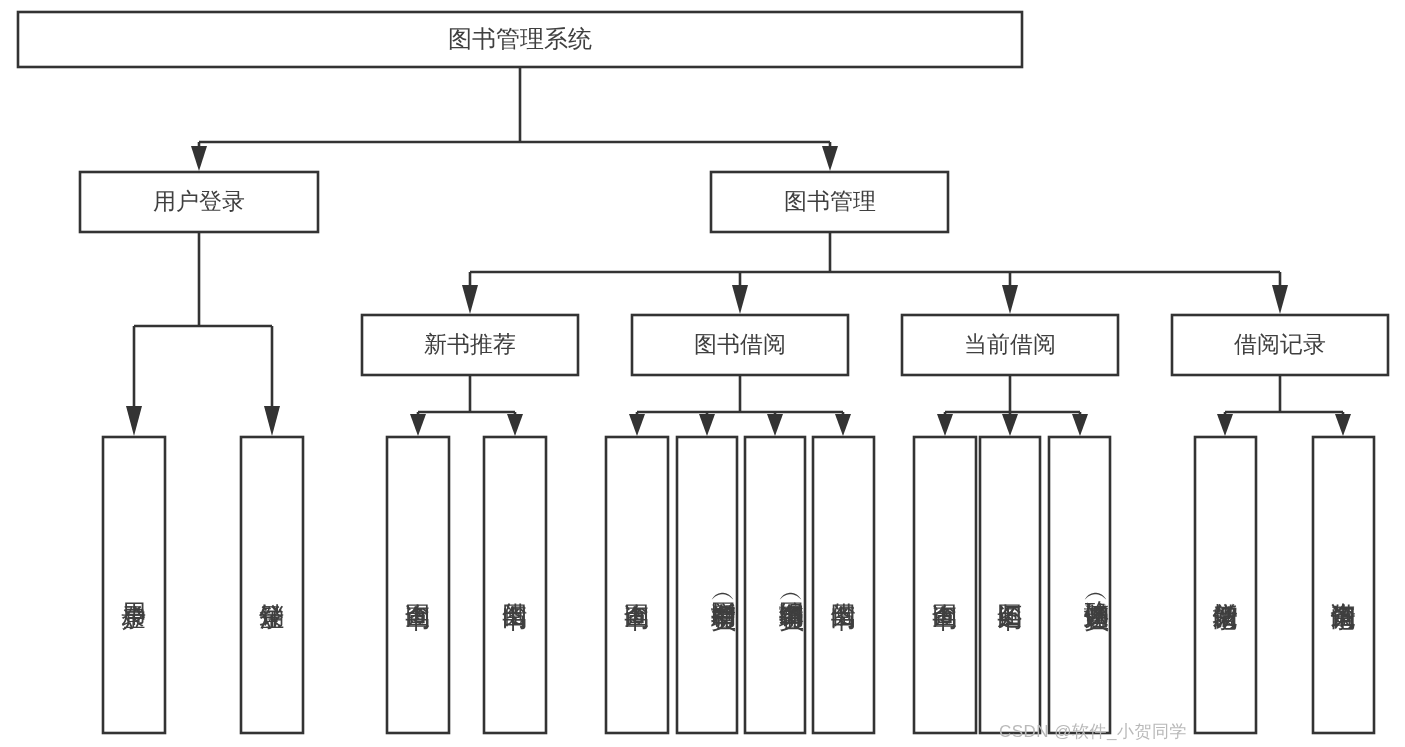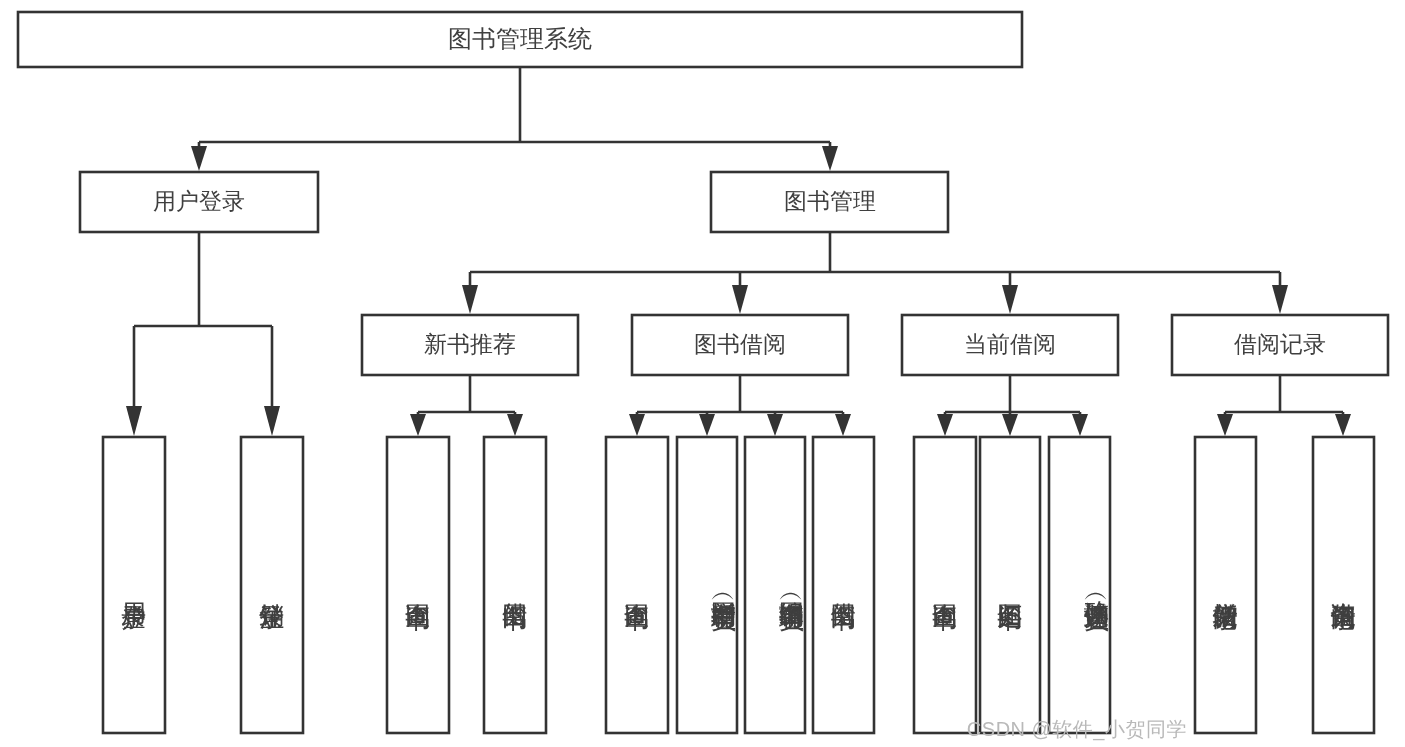--- a/index.html
+++ b/index.html
@@ -66,21 +66,21 @@
     justify-content: center;
     text-align: center;
     white-space: nowrap;
     pointer-events: none;
   }
   .watermark {
     position: absolute;
     right: 8px;
     bottom: 4px;
     font-family: "Liberation Sans", "DejaVu Sans", sans-serif;
-    font-size: 20px;
+    font-size: 17px;
     color: #b9b9b9;
     white-space: nowrap;
     letter-spacing: 0.5px;
   }
 </style>
 </head>
 <body>
 
 <div id="diagram-root">
 

